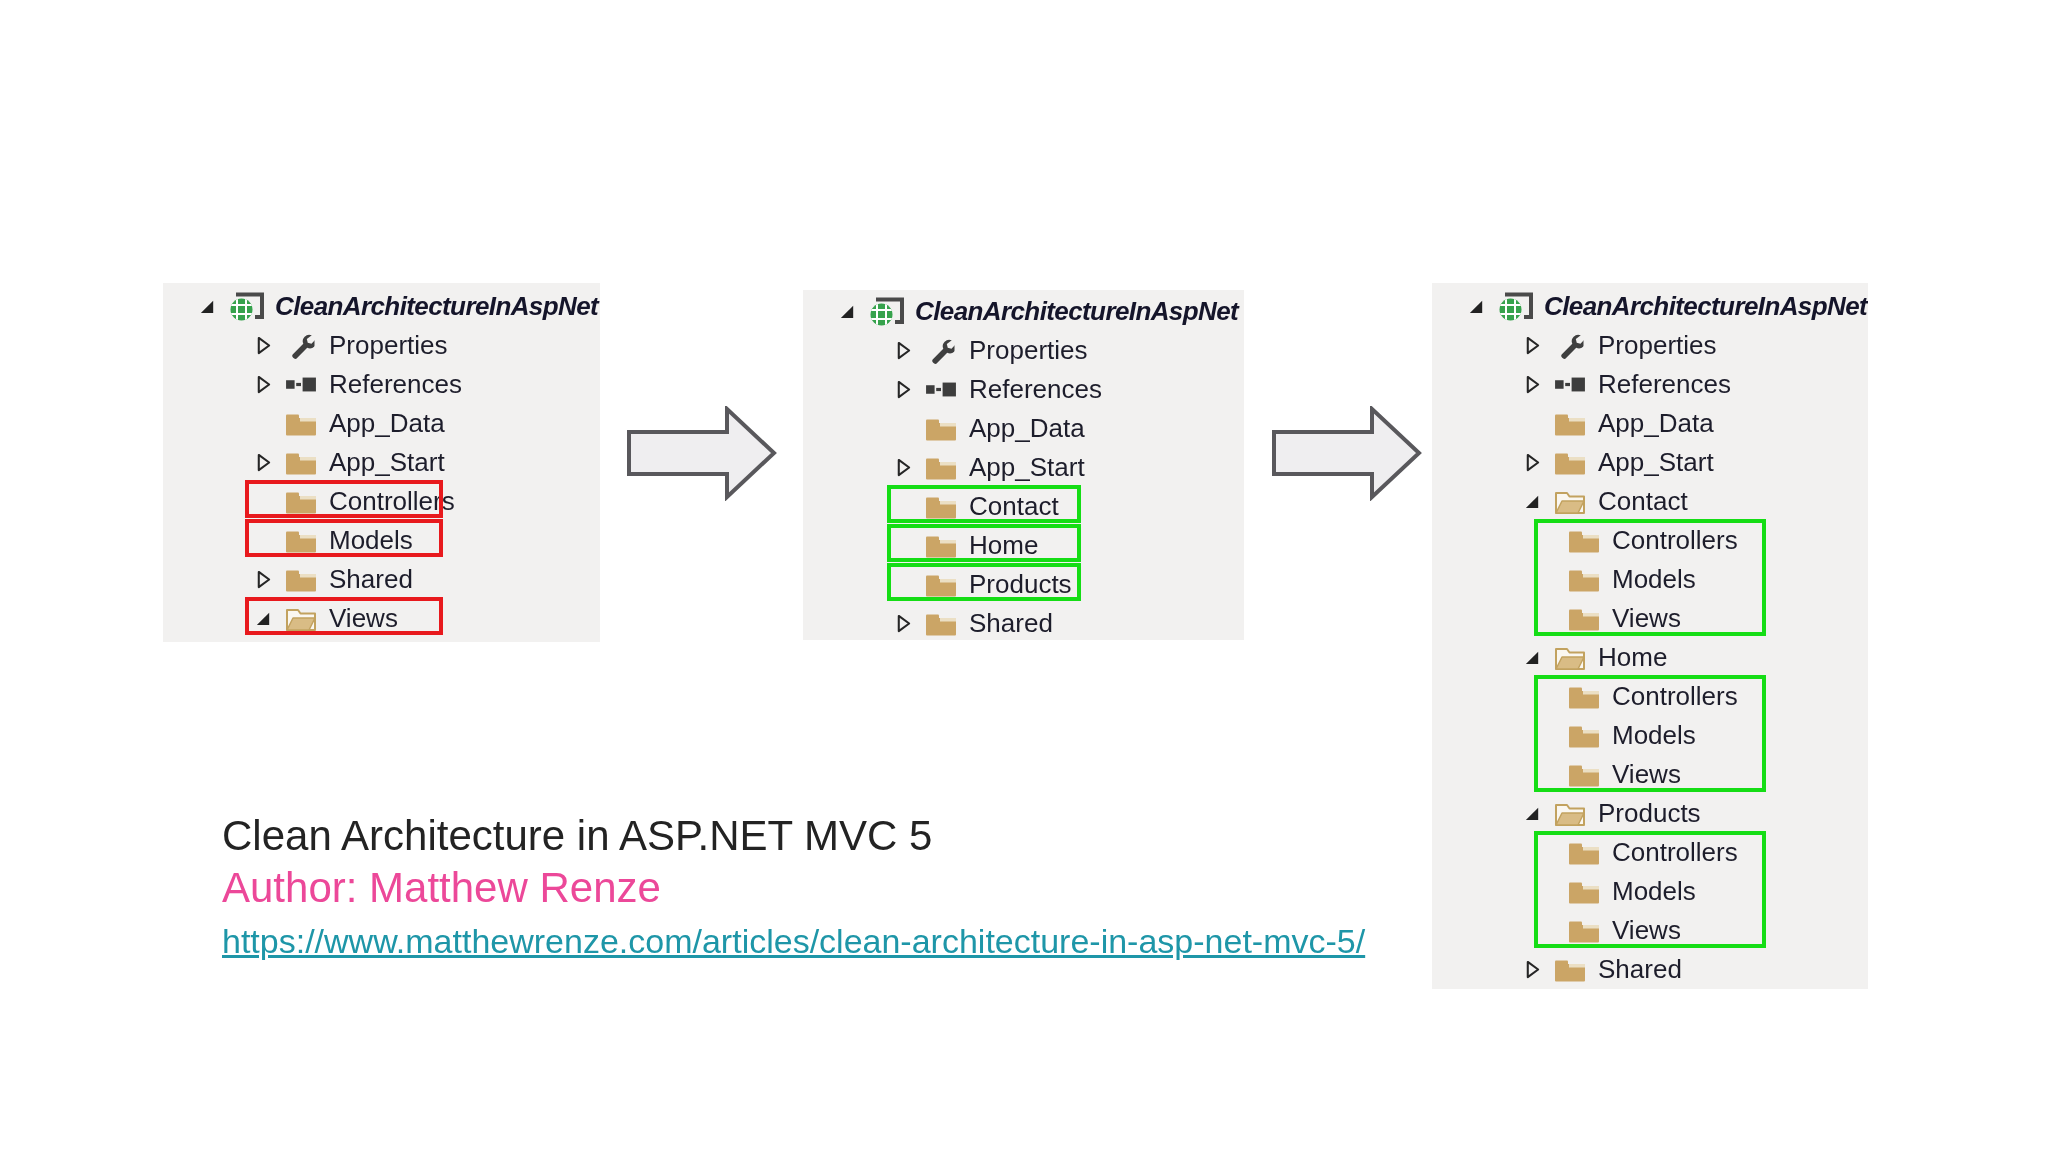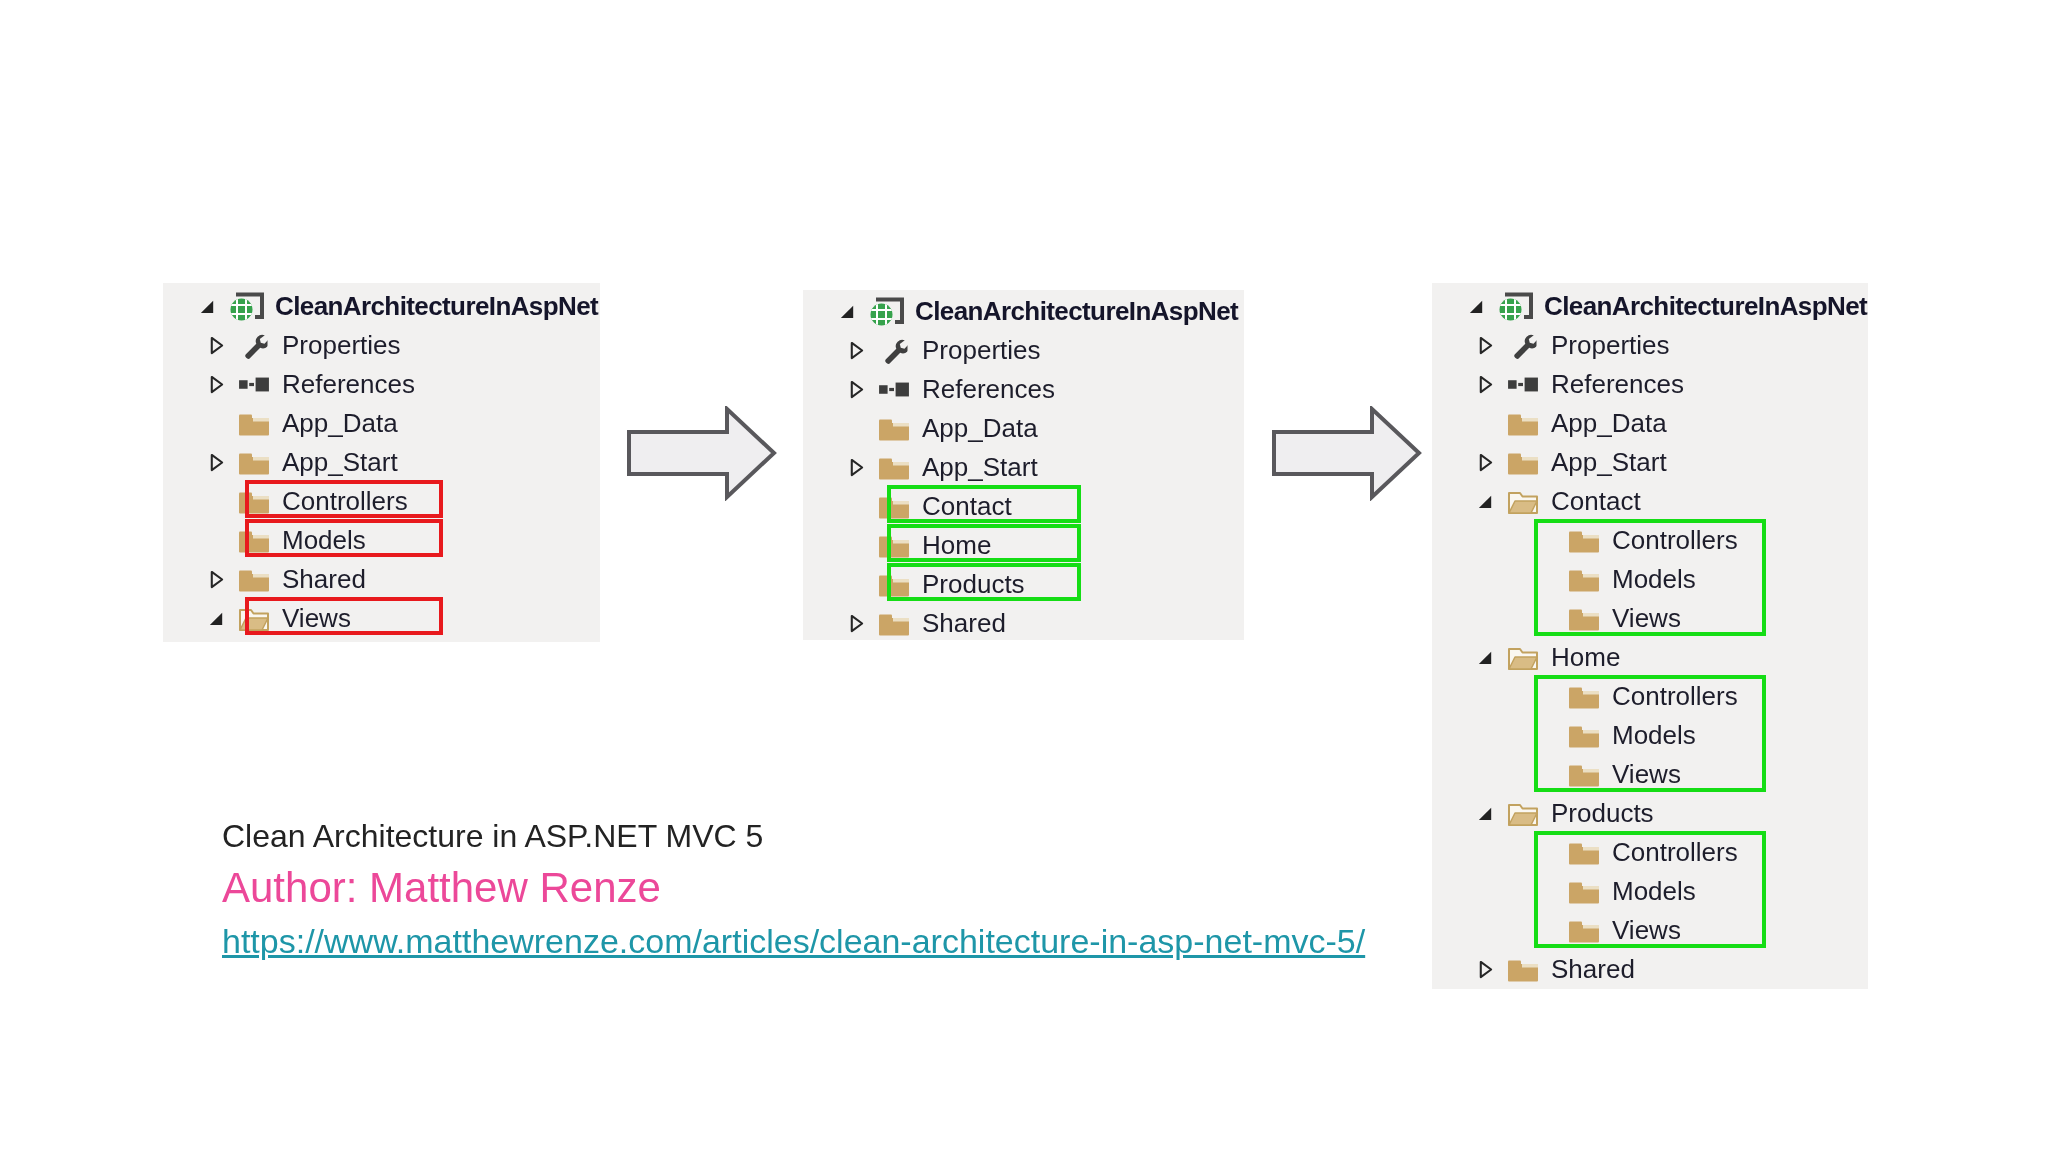--- a/index.html
+++ b/index.html
@@ -7,22 +7,22 @@
     width:2048px;height:1152px;position:relative;background:#ffffff;
     font-family:"Liberation Sans",sans-serif;overflow:hidden;
   }
   
   .panel{position:absolute;background:#F2F1F0;box-sizing:border-box;overflow:hidden;}
   #panel1{left:163px;top:283px;width:437px;height:359px;padding-top:4px;}
   #panel2{left:803px;top:290px;width:441px;height:350px;padding-top:2px;}
   #panel3{left:1432px;top:283px;width:436px;height:706px;padding-top:4px;}
 
   .row{height:39px;display:flex;align-items:center;position:relative;}
-  .l0{padding-left:36px;}
-  .l1{padding-left:45px;}
+  .l0{padding-left:36px;font-style:italic;}
+  .l1{padding-left:92px;}
   .l2{padding-left:106px;}
   .chev{width:30px;flex:none;display:flex;align-items:center;}
   .chev svg{width:17px;height:19px;}
   .ic{width:32px;height:27px;flex:none;margin-right:12px;}
   .ic svg{width:100%;height:100%;display:block;}
   .ic.app{width:36px;height:31px;margin-right:10px;}
   .lbl{font-size:26px;color:#1D1D2B;white-space:nowrap;}
   .root .lbl{font-weight:bold;letter-spacing:-0.6px;color:#15152A;}
 
   
@@ -30,21 +30,21 @@
   .hl.red{border:4px solid #E8191D;}
   .hl.green{border:4px solid #15DD15;}
 
   
   .arrow{position:absolute;width:151px;height:95px;}
   #arrow1{left:627px;top:406px;}
   #arrow2{left:1272px;top:406px;}
 
   
   #footer{position:absolute;left:222px;top:810px;}
-  .f-title{font-size:32px;line-height:52px;color:#232323;}
+  .f-title{font-size:42px;line-height:52px;color:#232323;}
   .f-author{font-size:42px;line-height:52px;color:#ec4899;}
   .f-link{display:inline-block;margin-top:8px;font-size:34px;color:#1E96A8;}
 </style>
 </head>
 <body>
 
 <svg width="0" height="0" style="position:absolute" aria-hidden="true">
   <defs>
     <symbol id="i-chev-c" viewBox="0 0 18 20">
       <polygon points="4,2 15,10 4,18" fill="none" stroke="#262626" stroke-width="2.2" stroke-linejoin="round"></polygon>

